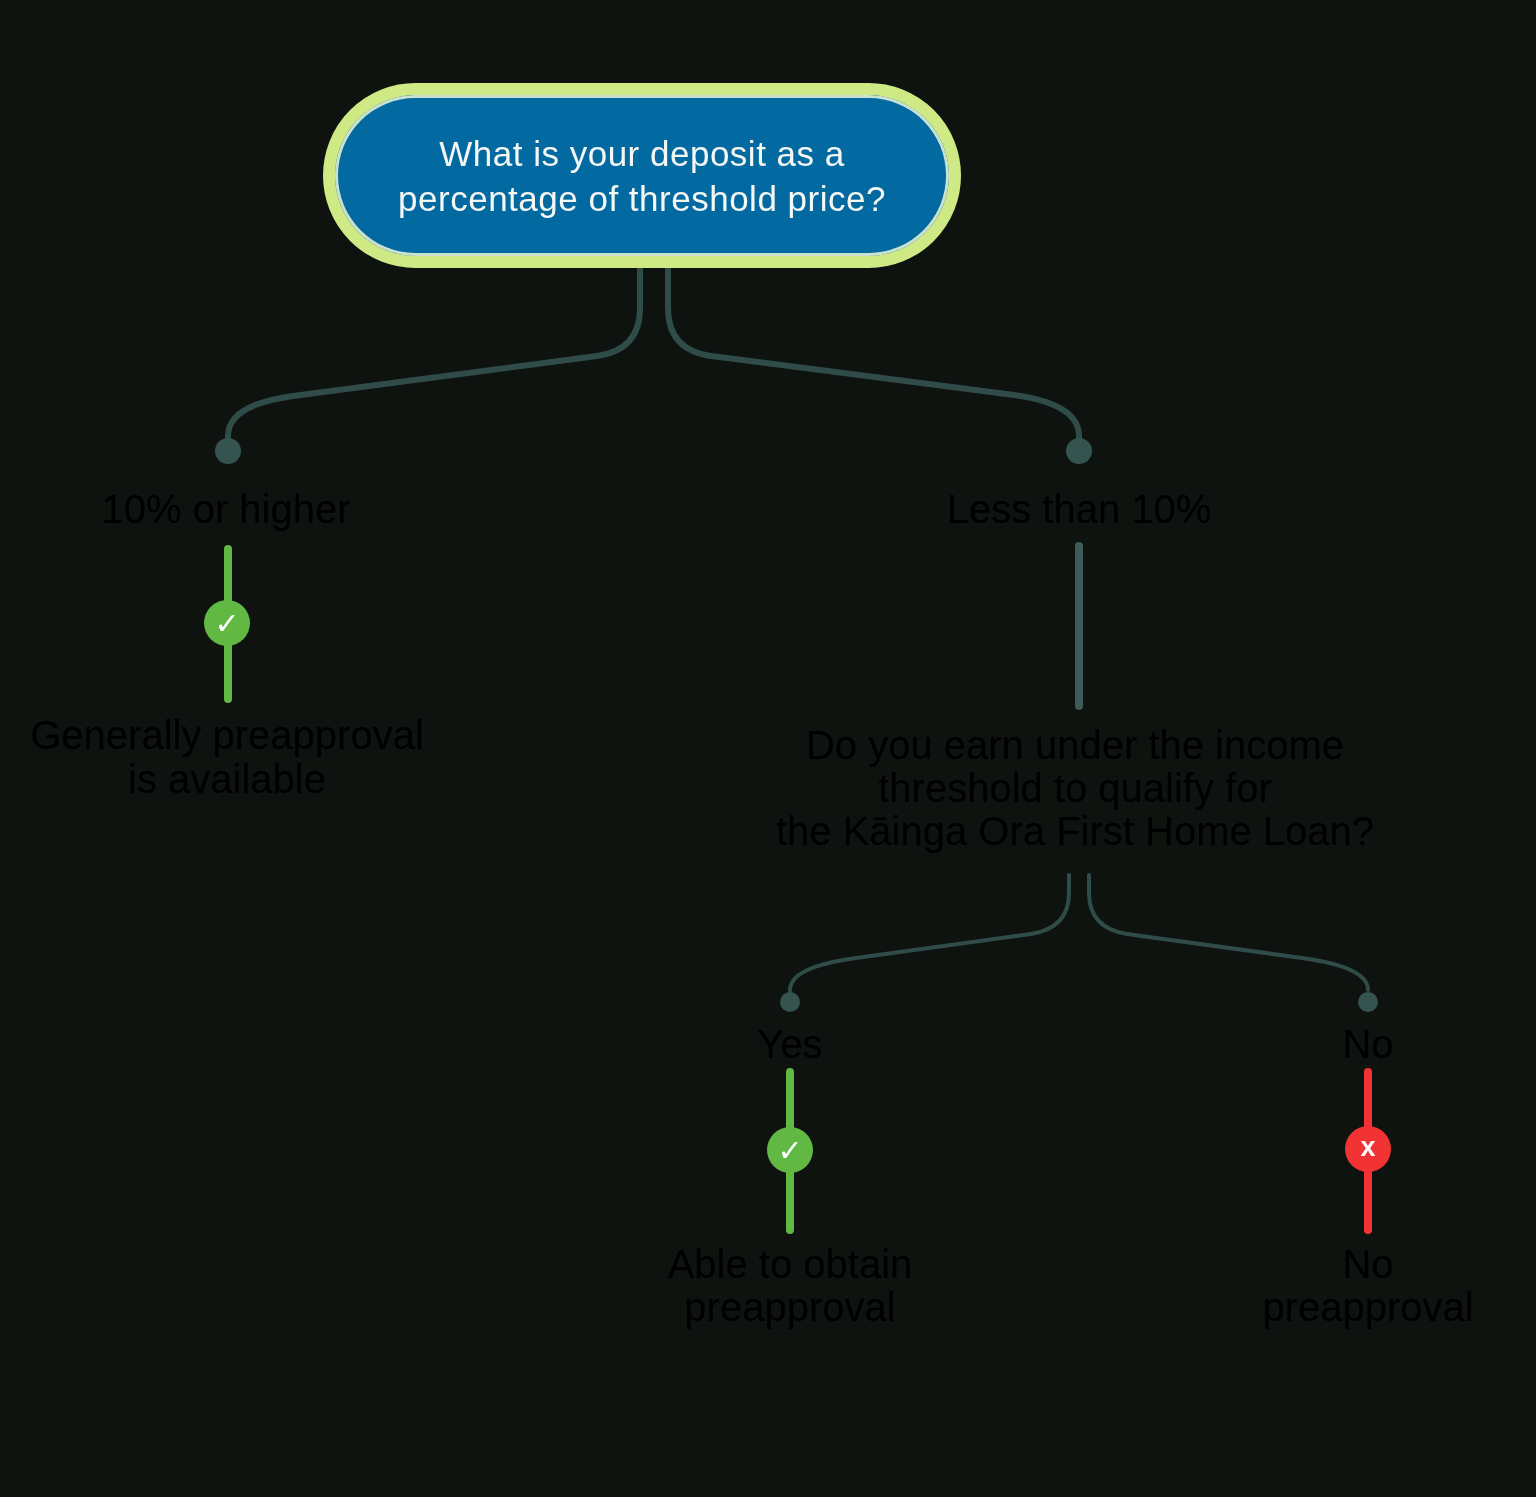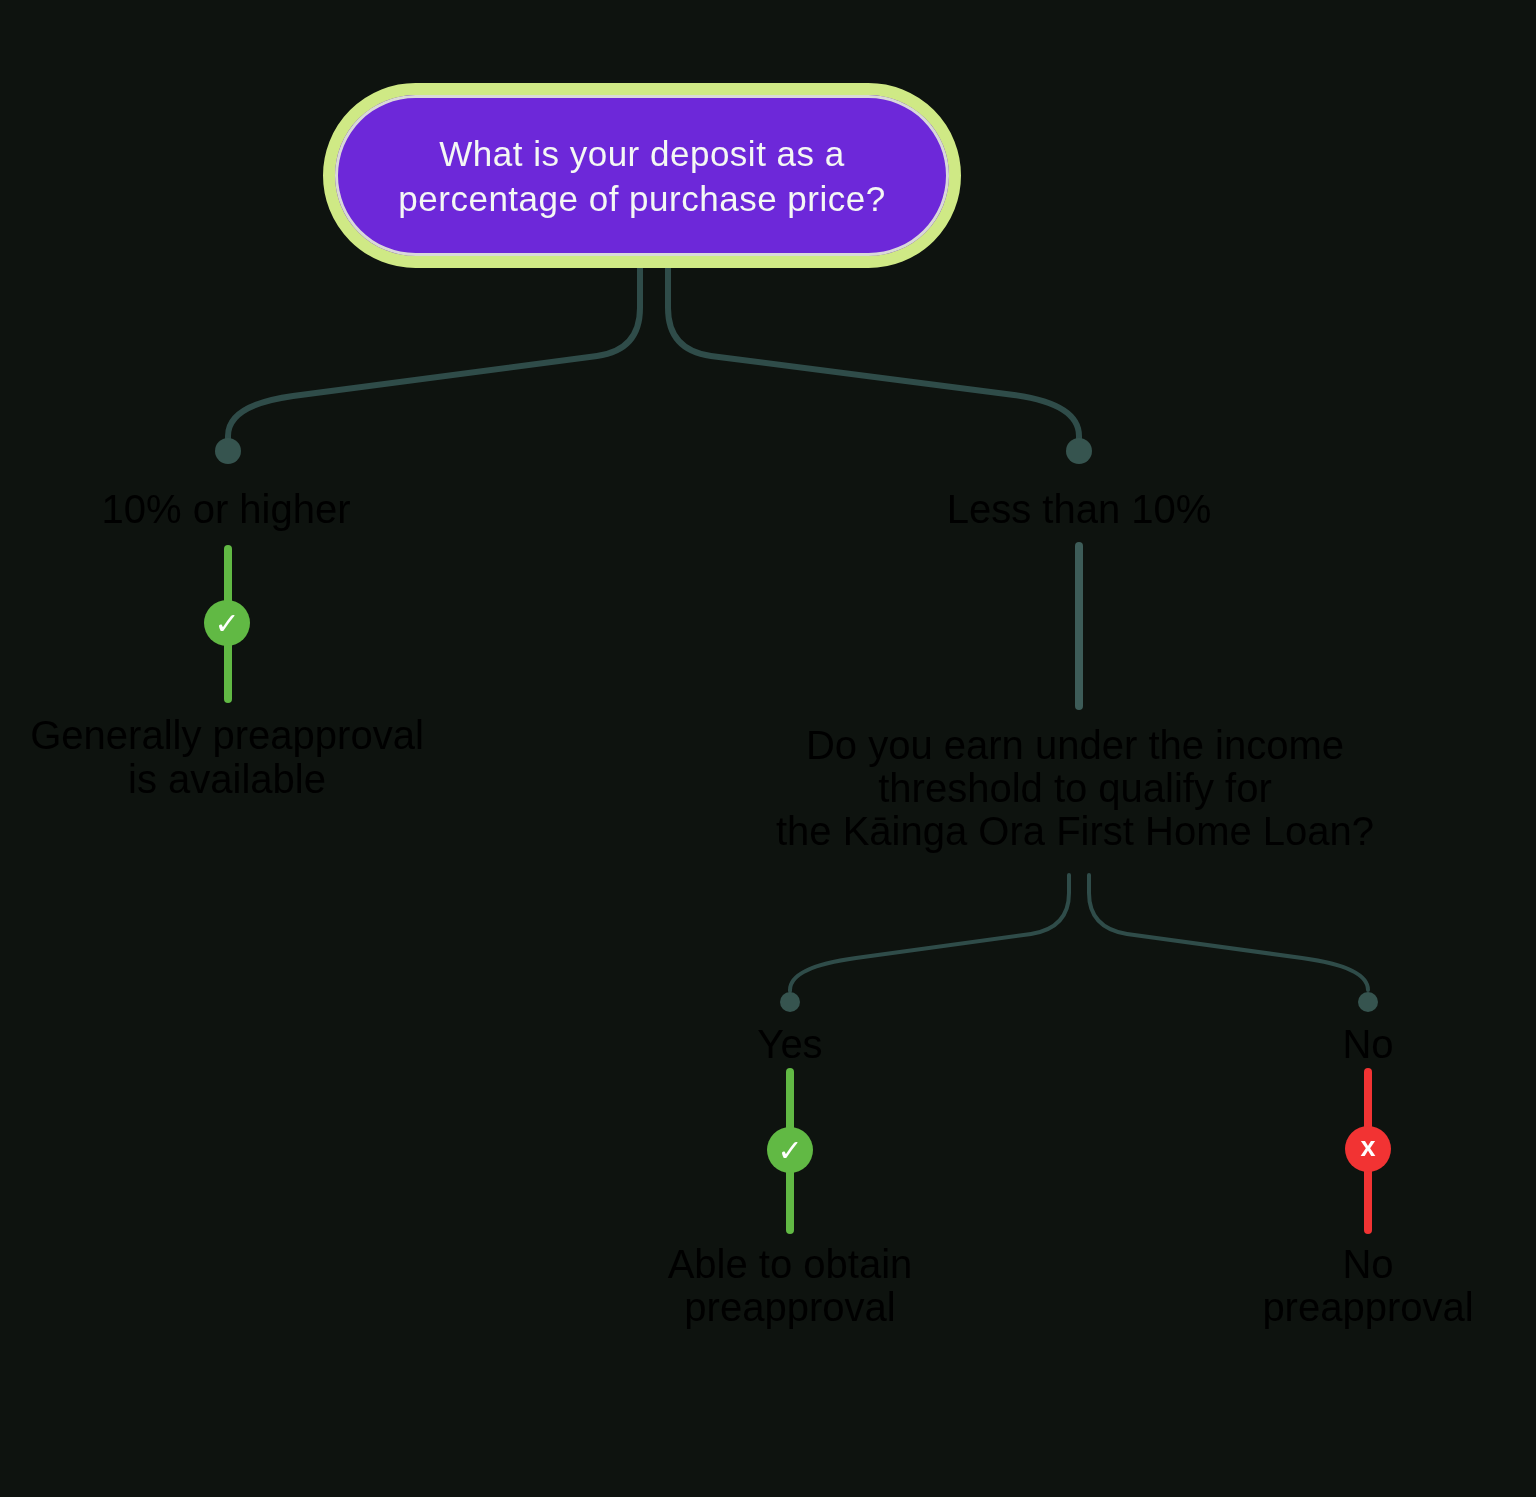--- a/index.html
+++ b/index.html
@@ -85,23 +85,23 @@
     <path d="M 1069 875 L 1069 893 Q 1069 928 1031 934 L 856 958 Q 790 967 790 990 L 790 991" fill="none" stroke-width="4" stroke-linecap="round" stroke="#2f4c49"></path>
     <path d="M 1089 875 L 1089 893 Q 1089 928 1127 934 L 1302 958 Q 1368 967 1368 990" fill="none" stroke-width="4" stroke-linecap="round" stroke="#2f4c49"></path>
     <circle cx="790" cy="1002" r="10" fill="#36544f"></circle>
     <circle cx="1368" cy="1002" r="10" fill="#36544f"></circle>
 
     <line x1="790" y1="1072" x2="790" y2="1230" stroke-width="8" stroke-linecap="round" stroke="#61b944"></line>
 
     <line x1="1368" y1="1072" x2="1368" y2="1230" stroke-width="8" stroke-linecap="round" stroke="#f23333"></line>
   </svg>
 
-  <div class="question-pill" style="background-color: #6d28d9;">
+  <div class="question-pill" style="background-color: #0369a1;">
     <div class="pill-line">What is your deposit as a</div>
-    <div class="pill-line">percentage of purchase price?</div>
+    <div class="pill-line">percentage of threshold price?</div>
   </div>
 
   <div class="node-label" style="left:226px; top:487px;">10% or higher</div>
 
   <div class="icon-circle check" style="left: 204px; top: 600px; background-color: rgb(97, 185, 68);">
     <span>✓</span>
   </div>
 
   <div class="node-label" style="left:227px; top:713px;">
     <div>Generally preapproval</div>

